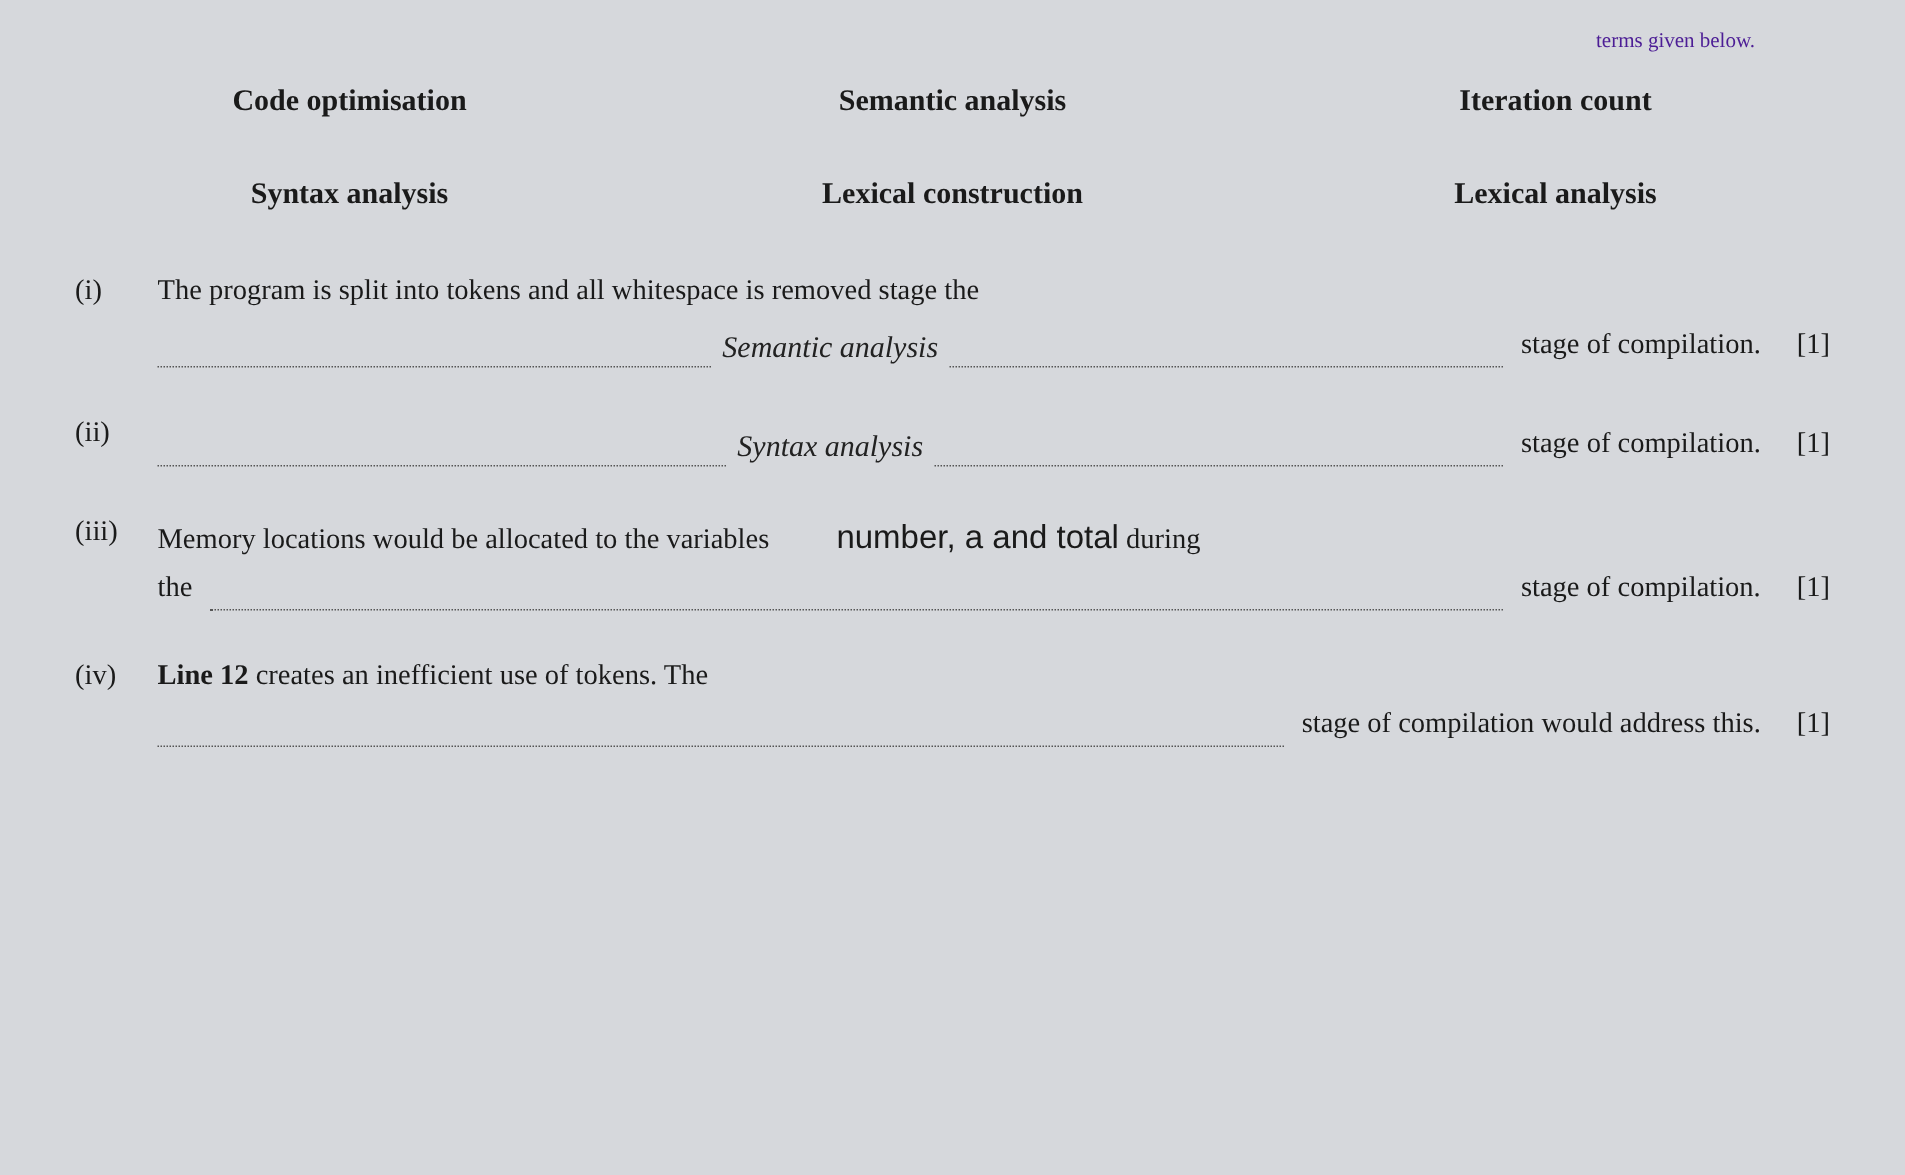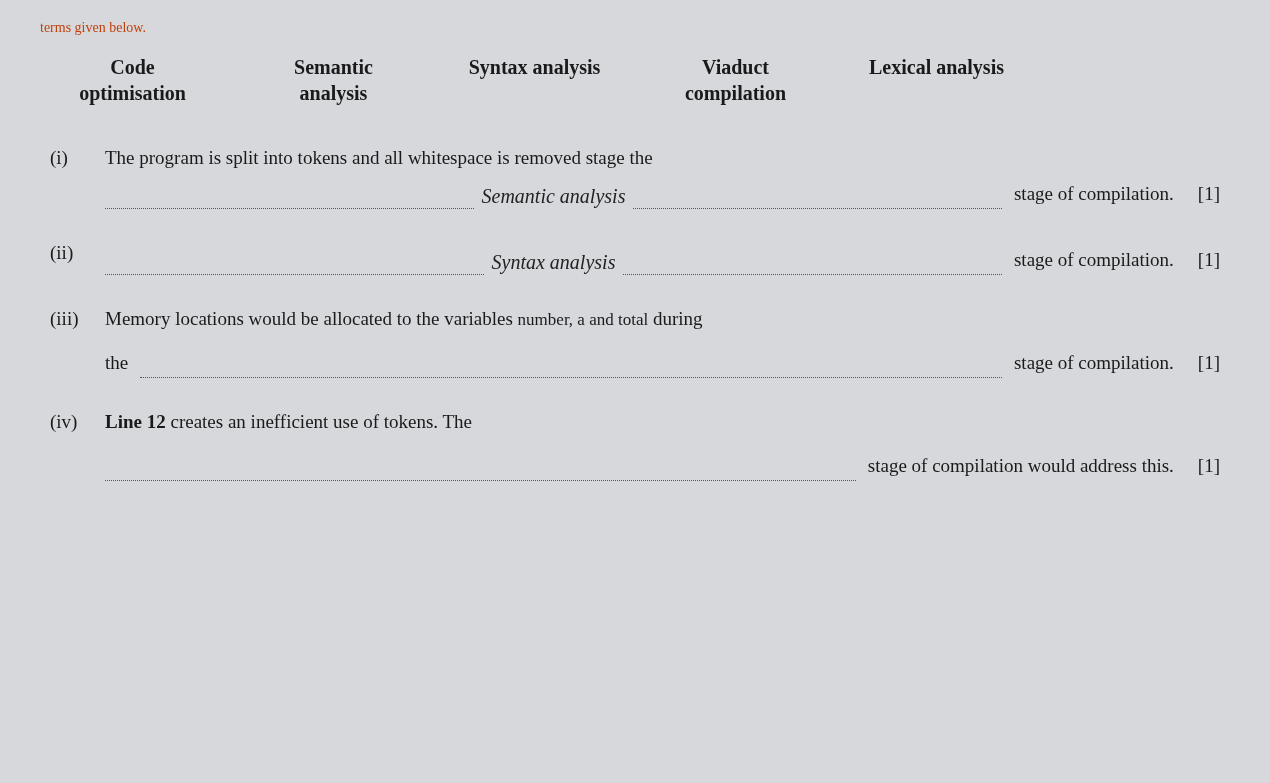--- a/index.html
+++ b/index.html
@@ -7,29 +7,30 @@
     body {
       background-color: #d6d8dc;
       font-family: 'Times New Roman', Times, serif;
       width: 1270px;
       min-height: 783px;
       padding: 20px 40px;
       color: #1a1a1a;
     }
 
     .top-note {
+      text-align: right;
       font-size: 14px;
-      color: #c2410c;
+      color: #4c1d95;
       margin-bottom: 8px;
       padding-right: 60px;
     }
 
     .options-grid {
       display: grid;
-      grid-template-columns: repeat(6, 1fr);
+      grid-template-columns: repeat(3, 1fr);
       gap: 16px;
       margin-bottom: 28px;
       text-align: center;
     }
 
     .option-cell {
       padding: 10px 20px;
       font-size: 20px;
       font-weight: bold;
       line-height: 1.3;
@@ -84,50 +85,52 @@
       margin-left: 4px;
     }
 
     .mark {
       font-size: 19px;
       margin-left: 16px;
       white-space: nowrap;
     }
 
     .inline-code {
-      font-family: Liberation Serif, serif;
-      font-size: 17px;
+      font-family: Liberation Sans, sans-serif;
+      font-size: 22px;
+      margin-left: 40px;
     }
 
     .question-iv-bold {
       font-weight: bold;
     }
 
     .answer-line-row-2 {
       display: flex;
       align-items: flex-end;
-      margin-top: 16px;
+      margin-top: 4px;
       gap: 8px;
     }
 
     .the-prefix {
       font-size: 19px;
       margin-right: 4px;
     }
   </style>
 </head>
 <body>
 
 <div class="top-note">terms given below.</div>
 
 <div class="options-grid">
   <div class="option-cell">Code optimisation</div>
   <div class="option-cell">Semantic analysis</div>
+  <div class="option-cell">Iteration count</div>
   <div class="option-cell">Syntax analysis</div>
-  <div class="option-cell">Viaduct compilation</div>
+  <div class="option-cell">Lexical construction</div>
   <div class="option-cell">Lexical analysis</div>
 </div>
 
 <div class="questions-section">
 
   <div class="question-item">
     <div class="question-num">(i)</div>
     <div class="question-body">
       <span>The program is split into tokens and all whitespace is removed stage the</span>
       <div class="answer-line-row">

